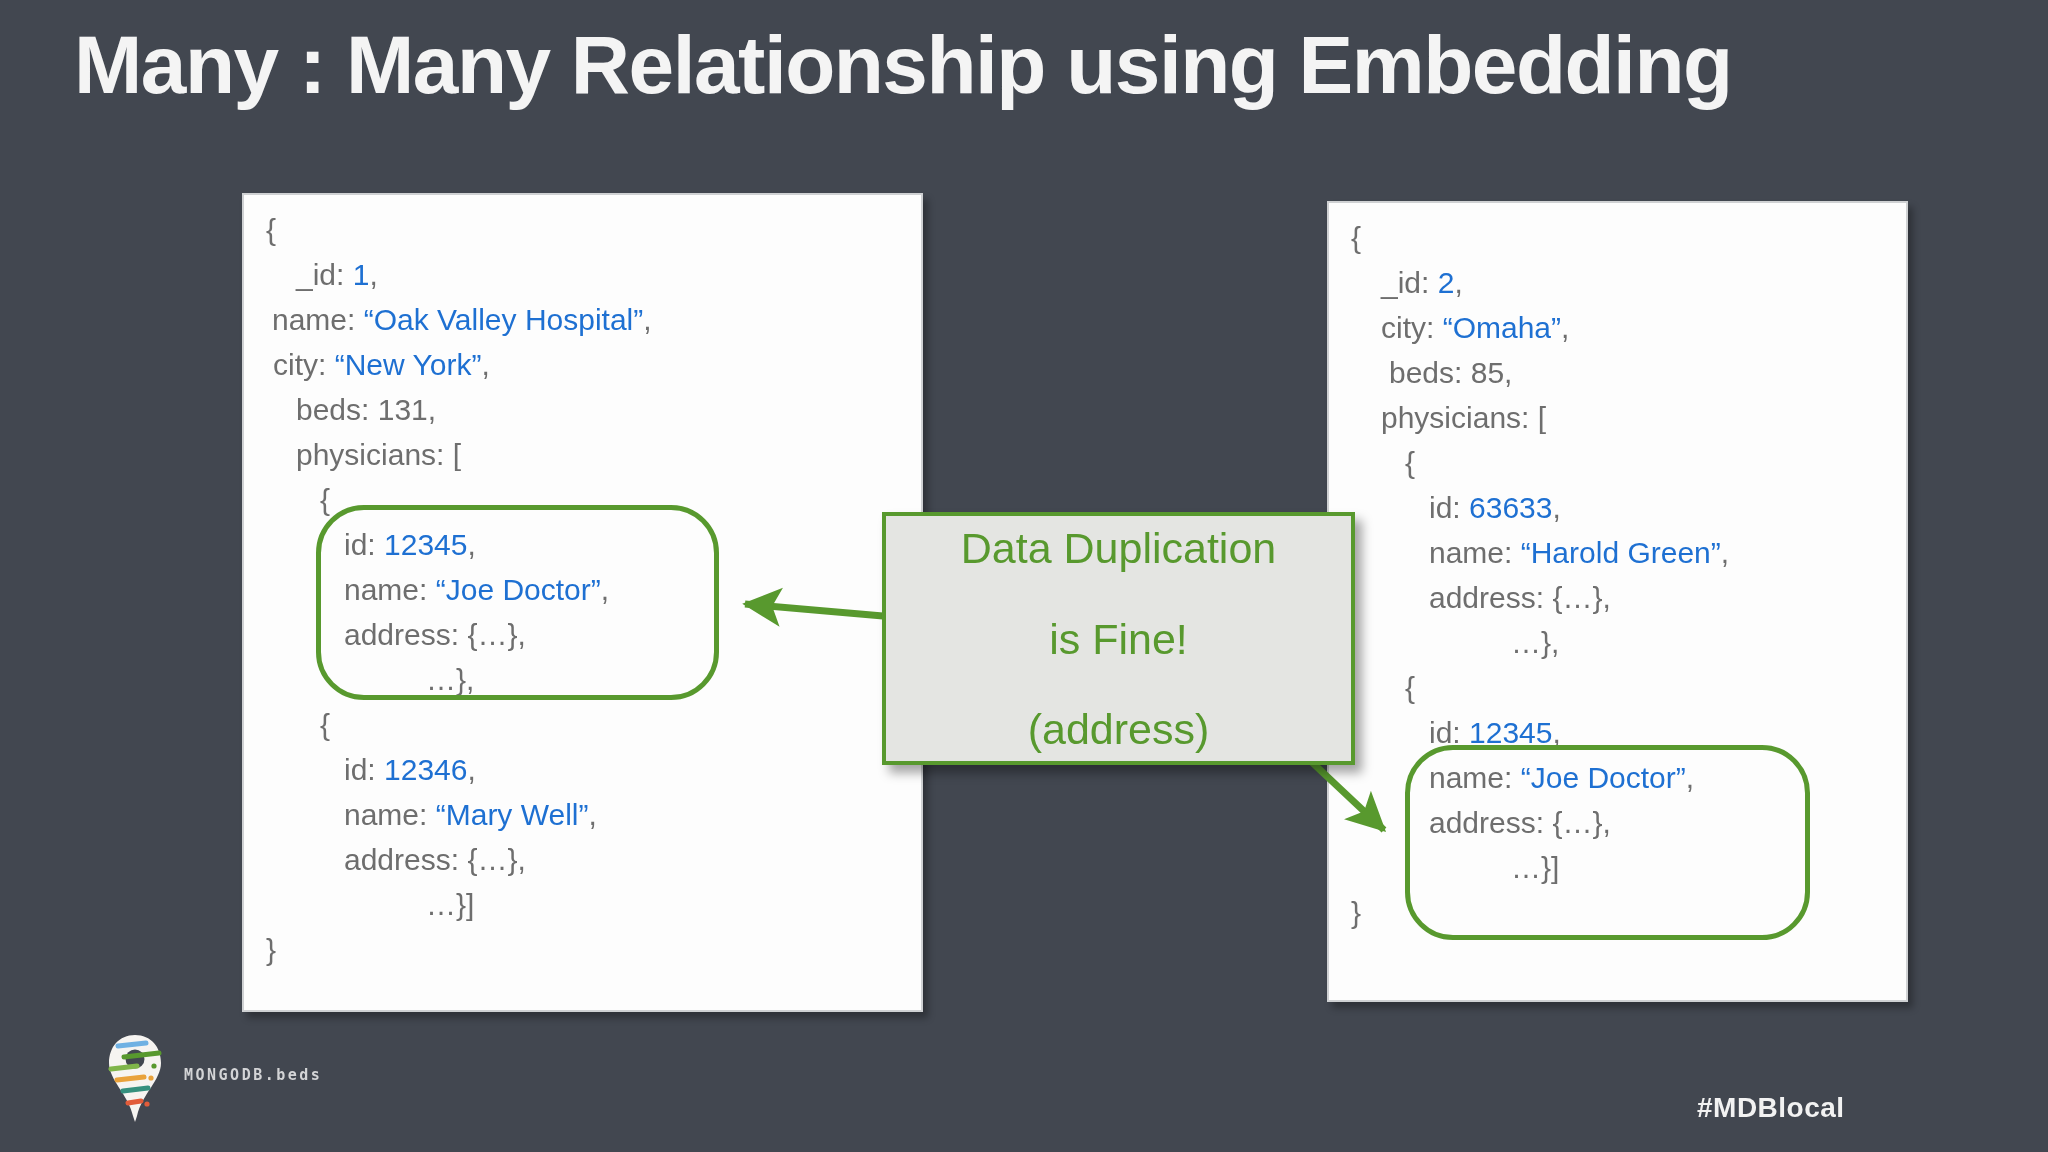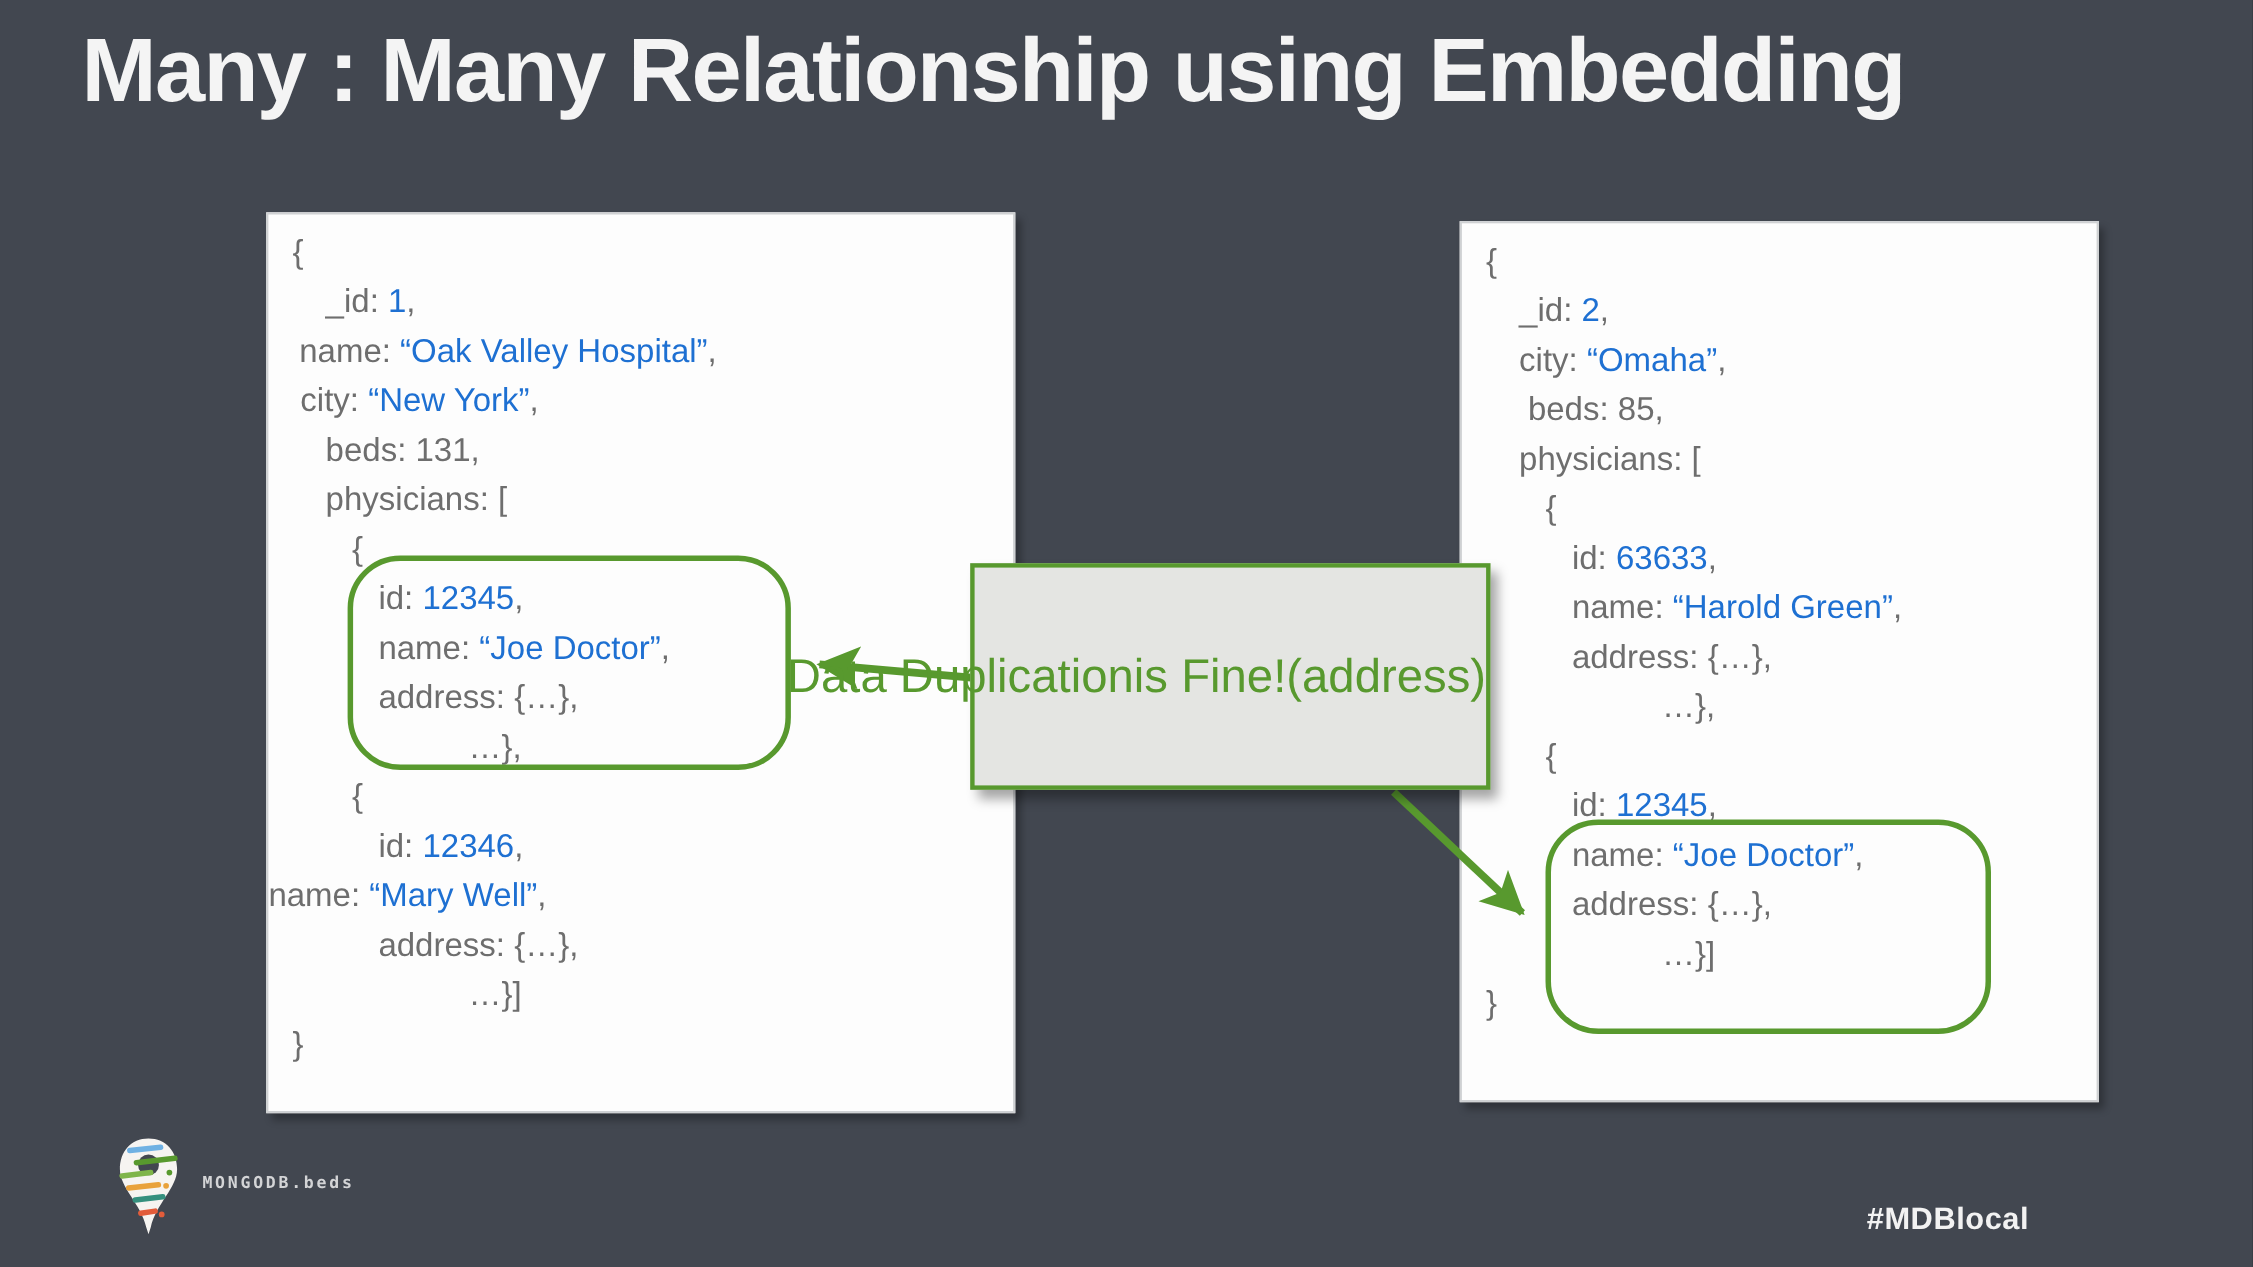--- a/index.html
+++ b/index.html
@@ -28,26 +28,26 @@
   .key{color:var(--key,#6e6e6e);}
   .val{color:var(--val,#1e70d2);}
   .hl-box{
     position:absolute;border:5px solid var(--green,#58992e);
     border-radius:48px;background:transparent;box-sizing:border-box;
     pointer-events:none;
   }
   .hl-left{left:72px;top:310px;width:403px;height:195px;}
   .hl-right{left:76px;top:542px;width:405px;height:195px;}
   .callout{
-    position:absolute;left:882px;top:512px;width:473px;height:206px;
+    position:absolute;left:882px;top:512px;width:473px;height:253px;
     background:var(--calloutbg,#e4e5e2);
     border:4px solid var(--green,#58992e);
     box-shadow:7px 8px 10px rgba(0,0,0,0.35);
     box-sizing:border-box;
-    display:flex;justify-content:flex-end;align-items:center;
+    display:flex;flex-direction:column;justify-content:space-between;align-items:center;
     z-index:5;
   }
   .callout-line{
     color:var(--green,#58992e);font-size:43px;line-height:64px;
     text-align:center;white-space:nowrap;
   }
   .arrows{position:absolute;left:0;top:0;width:2048px;height:1152px;pointer-events:none;z-index:4;}
   .footer-logo{position:absolute;left:104px;top:1032px;}
   .logo-text{
     position:absolute;left:184px;top:1066px;
@@ -75,21 +75,21 @@
         <div class="code-line" style="padding-left: 29px;"><span class="key">city: </span><span class="val">“New York”</span><span class="key">,</span></div>
         <div class="code-line" style="padding-left: 52px;"><span class="key">beds: 131,</span></div>
         <div class="code-line" style="padding-left: 52px;"><span class="key">physicians: [</span></div>
         <div class="code-line" style="padding-left: 76px;"><span class="key">{</span></div>
         <div class="code-line" style="padding-left: 100px;"><span class="key">id: </span><span class="val">12345</span><span class="key">,</span></div>
         <div class="code-line" style="padding-left: 100px;"><span class="key">name: </span><span class="val">“Joe Doctor”</span><span class="key">,</span></div>
         <div class="code-line" style="padding-left: 100px;"><span class="key">address: {…},</span></div>
         <div class="code-line" style="padding-left: 182px;"><span class="key">…},</span></div>
         <div class="code-line" style="padding-left: 76px;"><span class="key">{</span></div>
         <div class="code-line" style="padding-left: 100px;"><span class="key">id: </span><span class="val">12346</span><span class="key">,</span></div>
-        <div class="code-line" style=""><span class="key">name: </span><span class="val">“Mary Well”</span><span class="key">,</span></div>
+        <div class="code-line" style="padding-left: 100px;"><span class="key">name: </span><span class="val">“Mary Well”</span><span class="key">,</span></div>
         <div class="code-line" style="padding-left: 100px;"><span class="key">address: {…},</span></div>
         <div class="code-line" style="padding-left: 182px;"><span class="key">…}]</span></div>
         <div class="code-line" style="padding-left: 22px;"><span class="key">}</span></div>
       </div>
     <div class="hl-box hl-left"></div>
   </div>
 
   <div class="card card-right">
     <div class="doc">
         <div class="code-line" style="padding-left: 22px;"><span class="key">{</span></div>

